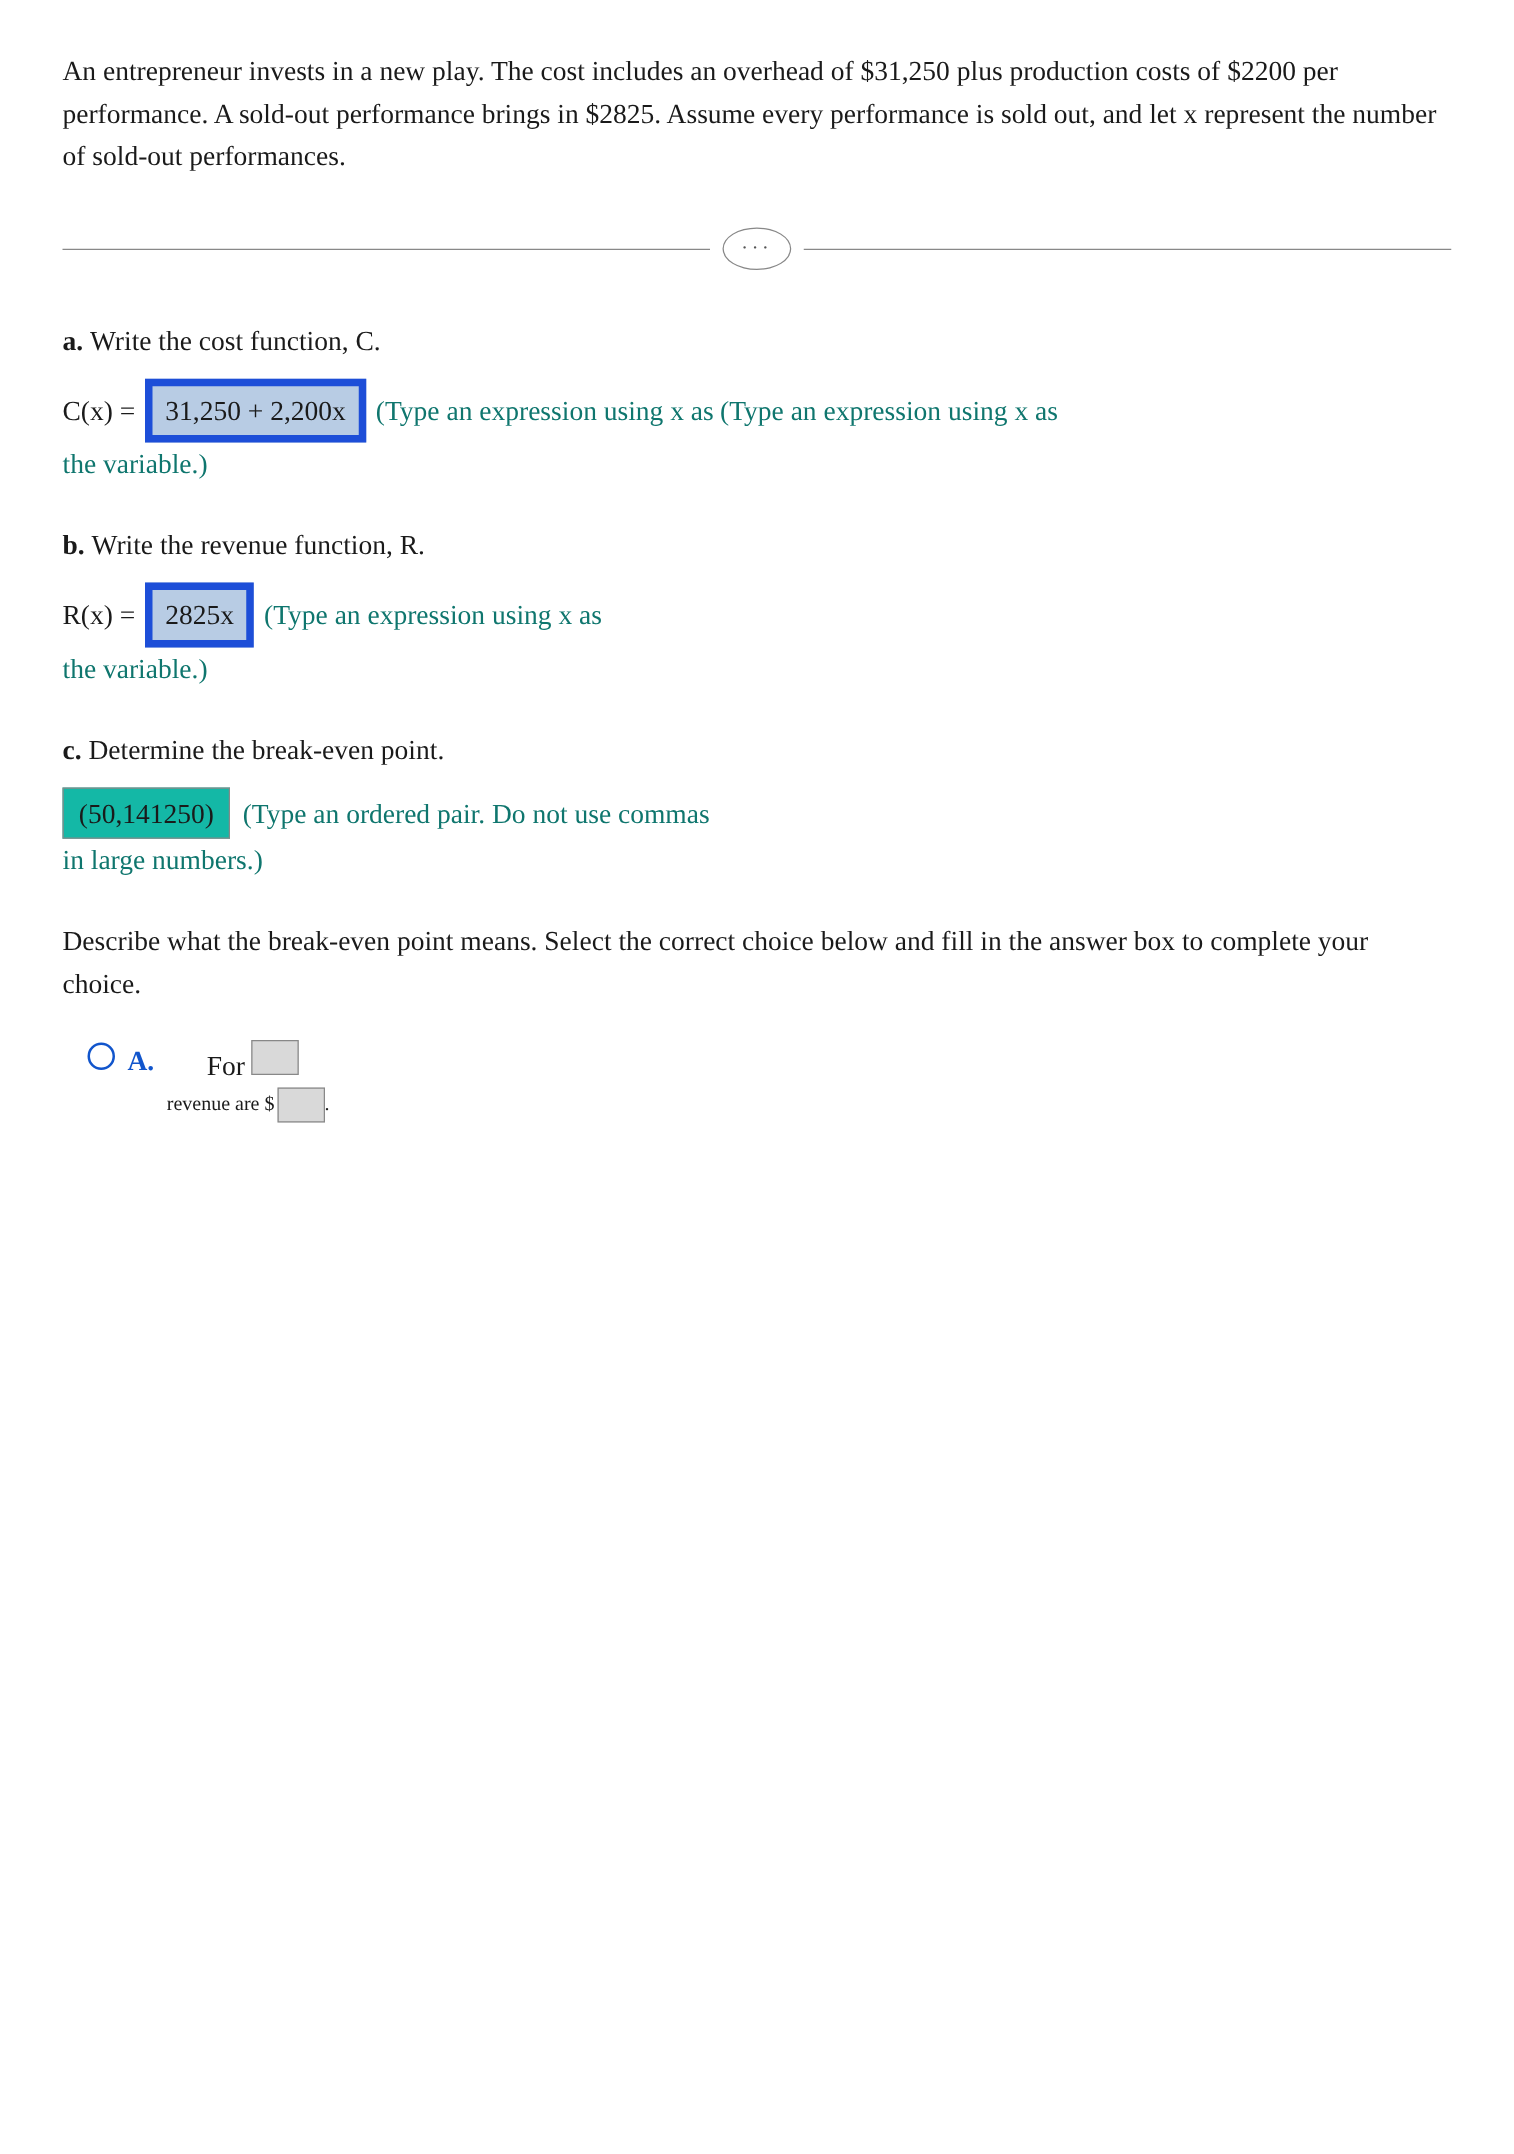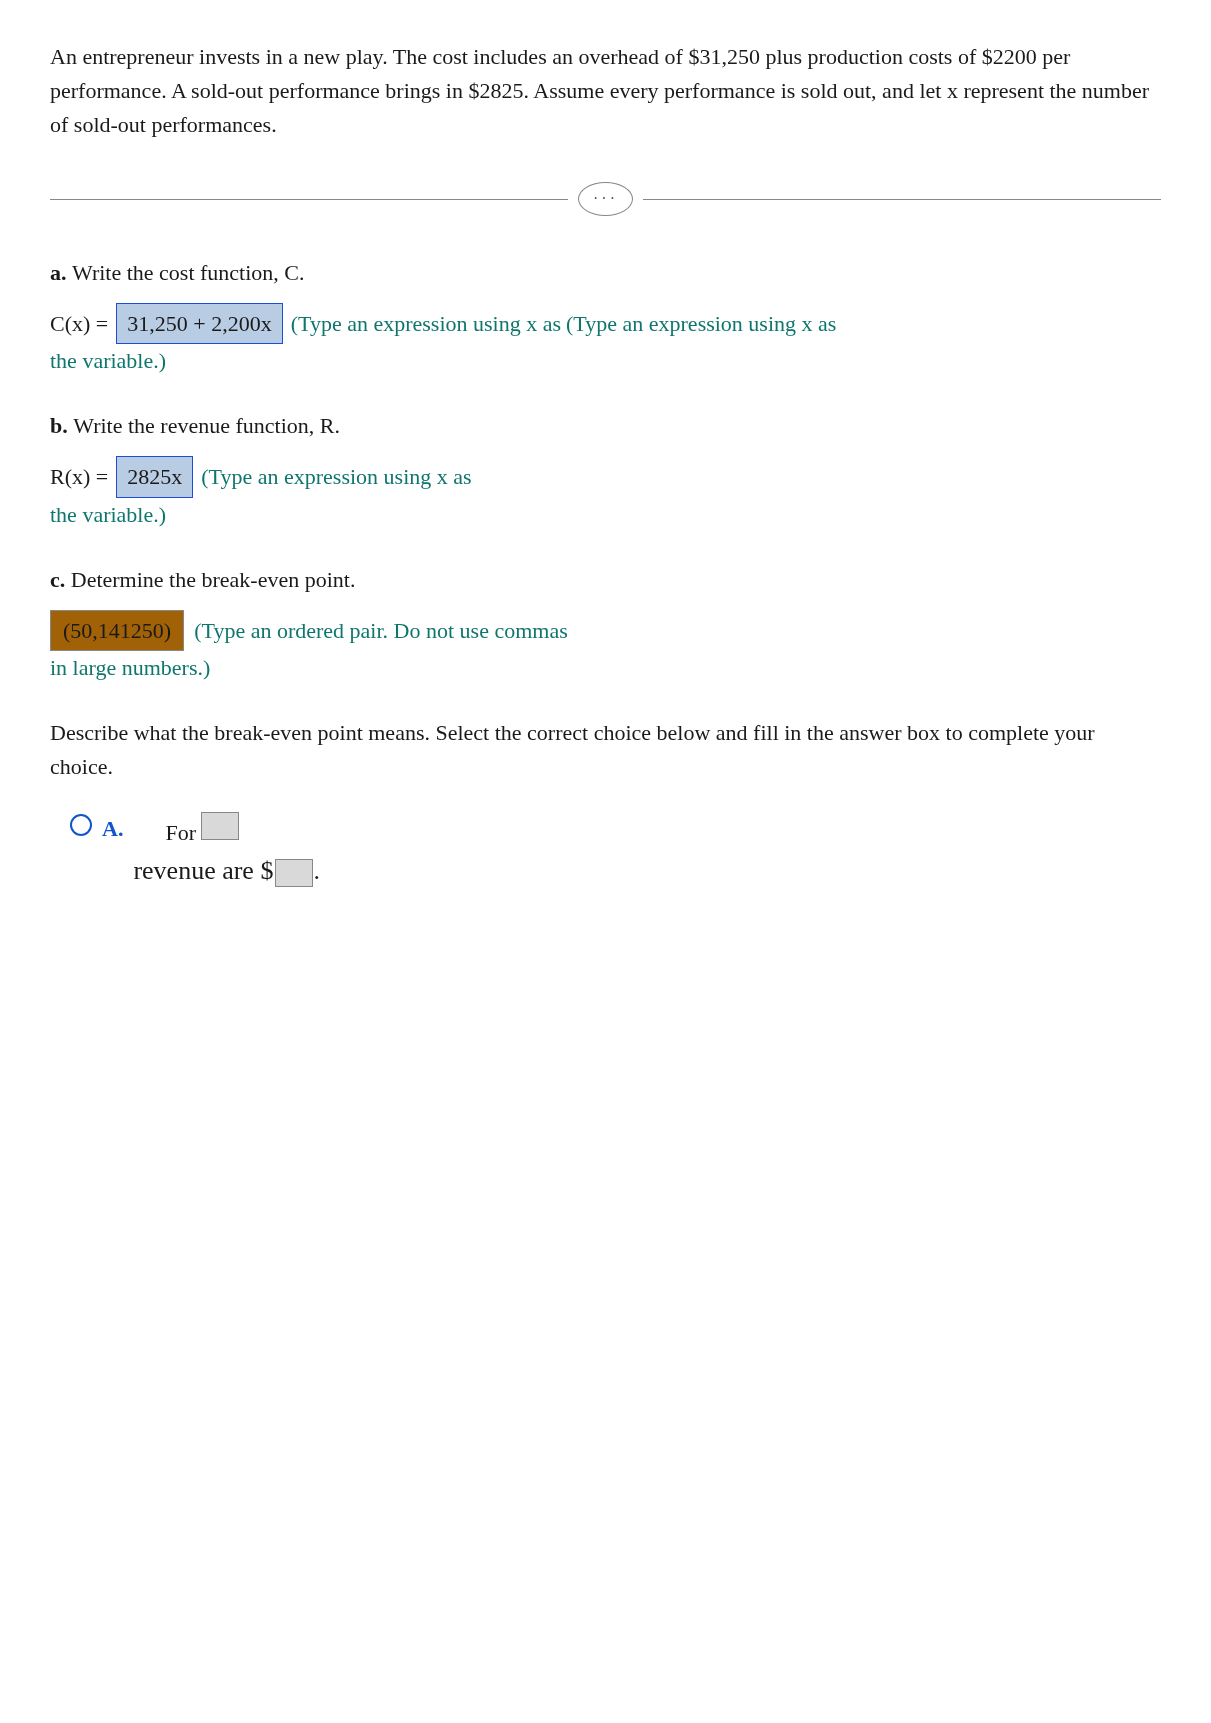--- a/index.html
+++ b/index.html
@@ -52,21 +52,21 @@
     }
 
     .section-label {
       font-weight: bold;
       font-size: 22px;
       margin-bottom: 14px;
     }
 
     .answer-box {
       background: #b8cce4;
-      border: 1px solid #1d4ed8;
+      border: 6px solid #1d4ed8;
       padding: 2px 10px;
       display: inline-block;
       min-width: 60px;
       margin-right: 8px;
       font-size: 22px;
     }
 
     .hint-text {
       color: #0f766e;
       font-size: 22px;
@@ -74,21 +74,21 @@
 
     .answer-row {
       display: flex;
       flex-wrap: wrap;
       align-items: baseline;
       line-height: 1.6;
       margin-bottom: 0;
     }
 
     .break-even-box {
-      background: #a16207;
+      background: #14b8a6;
       border: 1px solid #888;
       padding: 2px 12px;
       display: inline-block;
       margin-right: 10px;
       font-size: 22px;
     }
 
     .describe-section {
       margin-bottom: 28px;
       font-size: 22px;
@@ -152,21 +152,21 @@
       border: 1px solid #888;
       display: inline-block;
       width: 38px;
       height: 28px;
       margin-left: 2px;
       vertical-align: middle;
     }
 
     .choice-line2 {
       padding-left: 62px;
-      font-size: 26px;
+      font-size: 16px;
       line-height: 1.6;
     }
   </style>
 </head>
 <body>
 
 <div class="intro-text">
   <span>An entrepreneur invests in a new play. The cost includes an overhead of $31,250 plus production costs of $2200 per performance. A sold-out performance brings in $2825. Assume every performance is sold out, and let x represent the number of sold-out performances.</span>
 </div>
 

